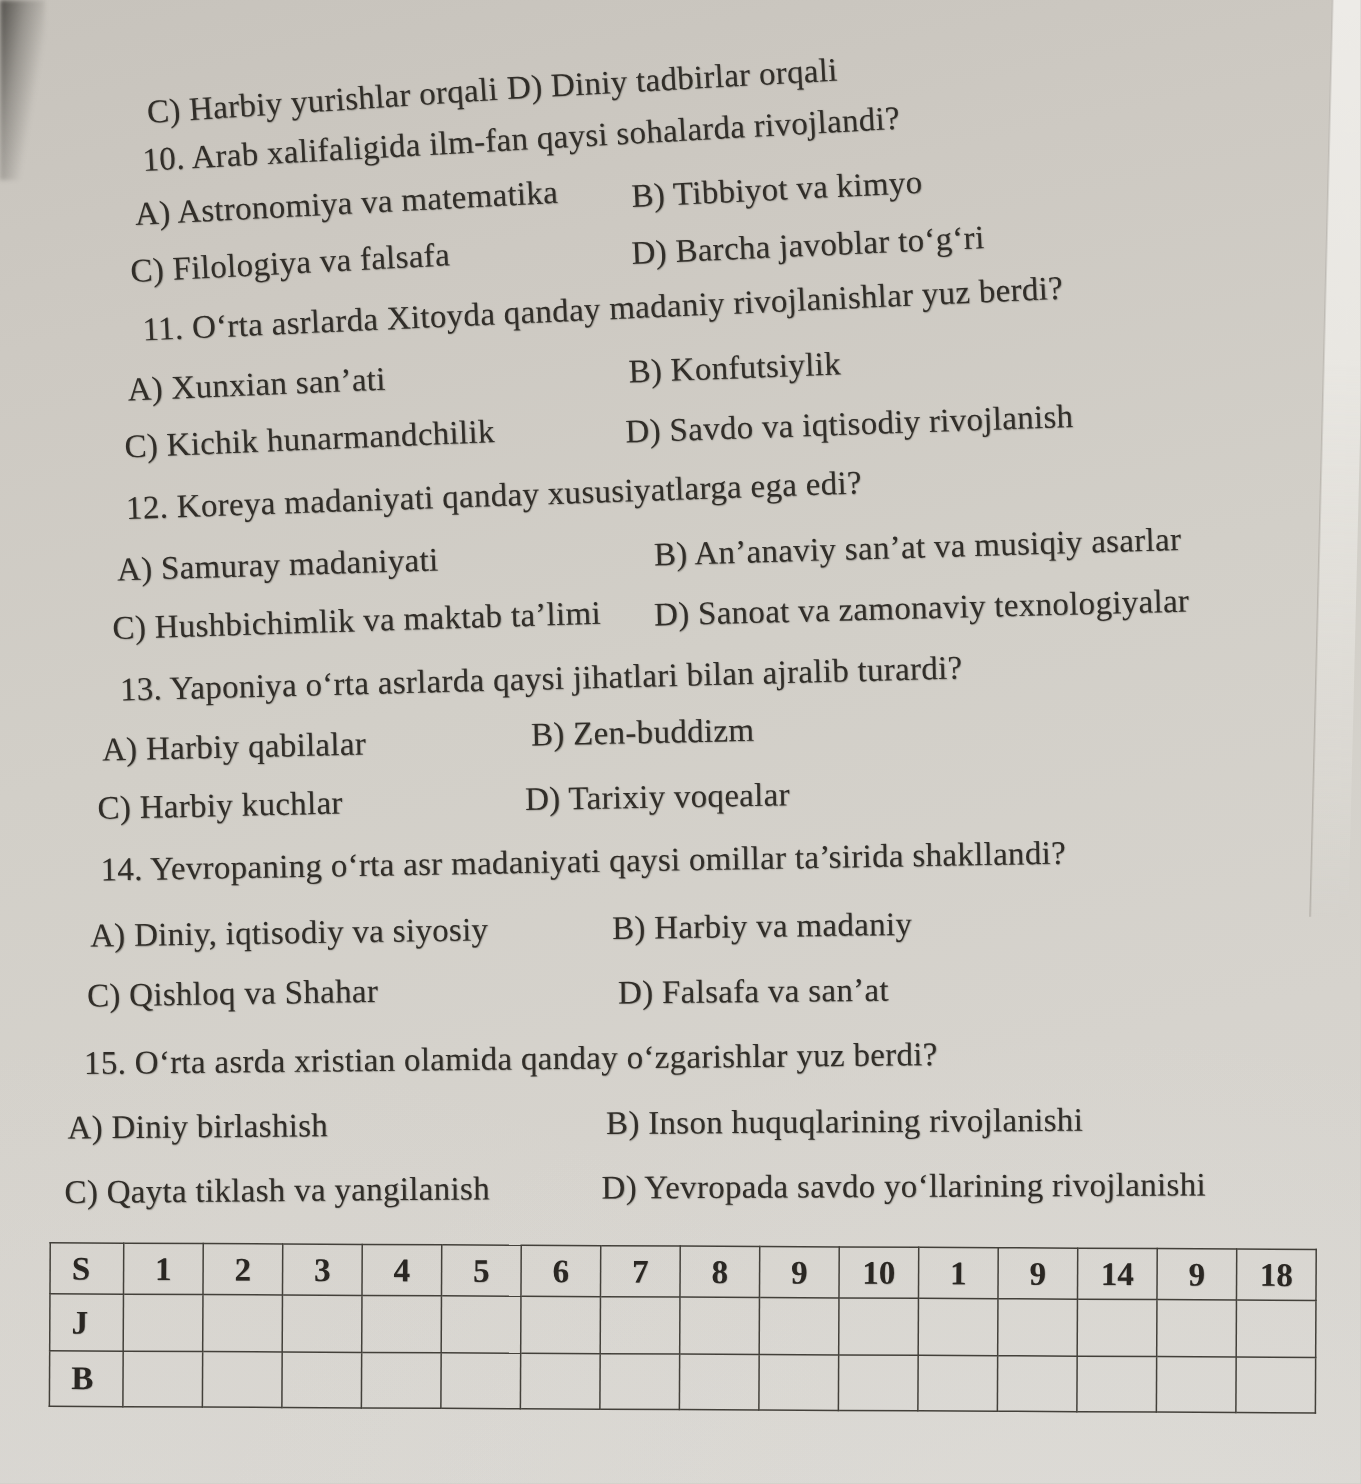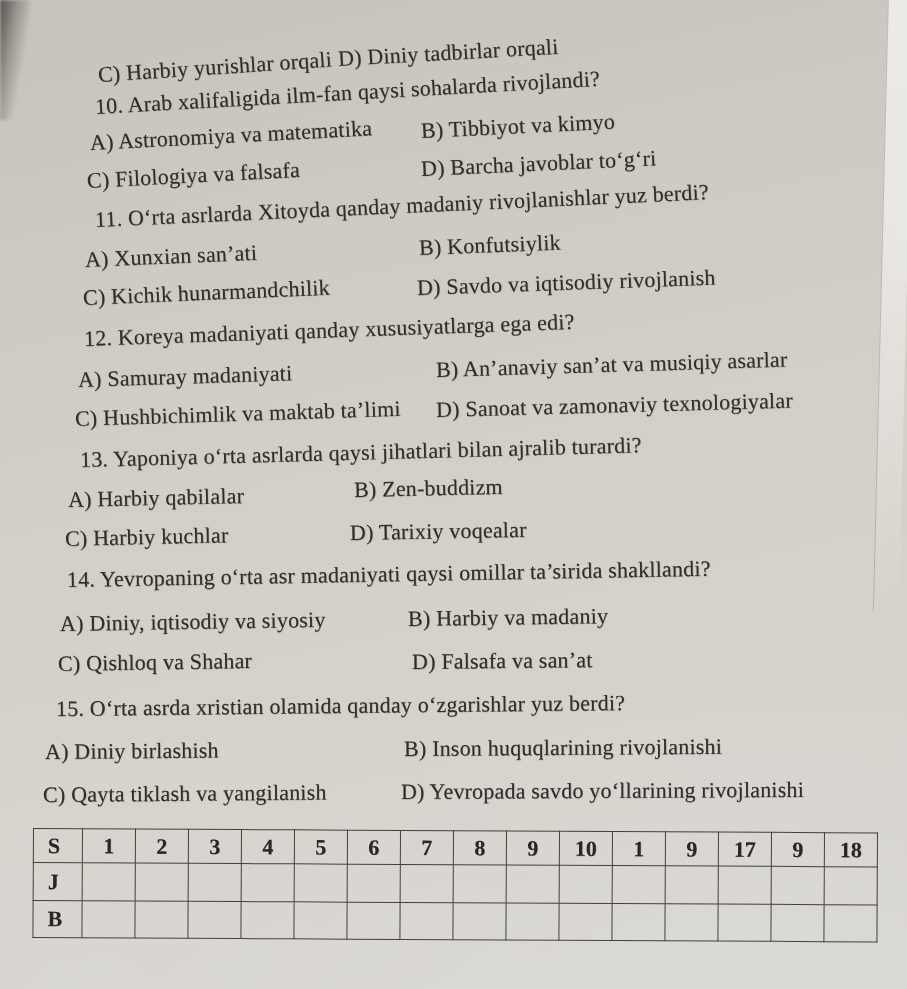--- a/index.html
+++ b/index.html
@@ -110,21 +110,21 @@
       <td>3</td>
       <td>4</td>
       <td>5</td>
       <td>6</td>
       <td>7</td>
       <td>8</td>
       <td>9</td>
       <td>10</td>
       <td>1</td>
       <td>9</td>
-      <td>17</td>
+      <td>14</td>
       <td>9</td>
       <td>18</td>
     </tr>
     <tr class="row-j">
       <td class="label-cell">J</td>
       <td></td>
       <td></td>
       <td></td>
       <td></td>
       <td></td>

